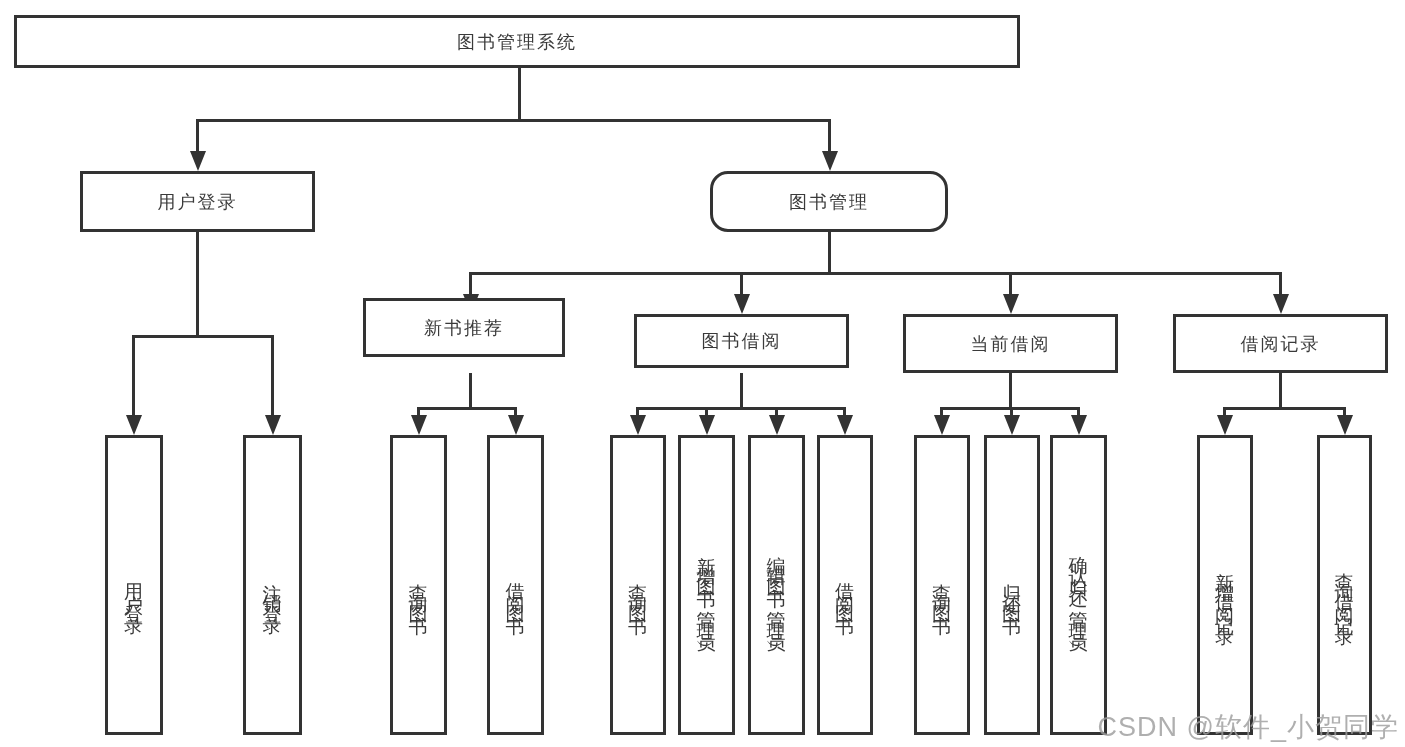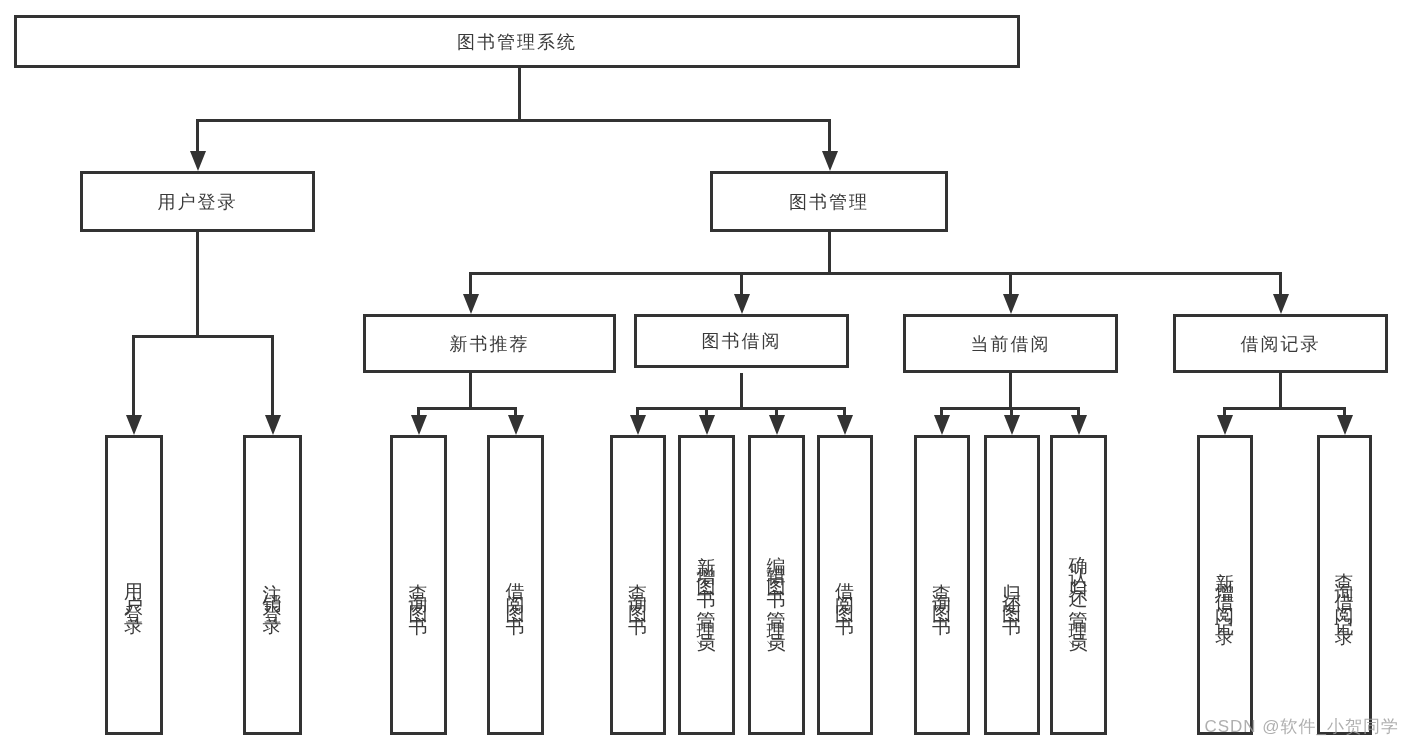--- a/index.html
+++ b/index.html
@@ -40,22 +40,22 @@
     position: absolute;
     width: 0;
     height: 0;
     border-left: 8px solid transparent;
     border-right: 8px solid transparent;
     border-top: 20px solid #333333;
   }
   .watermark {
     position: absolute;
     right: 6px;
-    bottom: 9px;
-    font-size: 17px;
+    bottom: 2px;
+    font-size: 27px;
     color: rgba(158, 158, 158, 0.82);
     letter-spacing: 1px;
     z-index: 10;
     white-space: nowrap;
   }
 </style>
 </head>
 <body>
 
 <div id="canvas">
@@ -63,41 +63,41 @@
   <div class="node" style="left:14px; top:15px; width:1006px; height:53px;">图书管理系统</div>
 
   <div class="vline" style="left:518px; top:68px; width:3px; height:53px;"></div>
   <div class="hline" style="left:196px; top:119px; width:635px; height:3px;"></div>
   <div class="vline" style="left:196px; top:119px; width:3px; height:36px;"></div>
   <div class="arr" style="left:190px; top:151px;"></div>
   <div class="vline" style="left:828px; top:119px; width:3px; height:36px;"></div>
   <div class="arr" style="left:822px; top:151px;"></div>
 
   <div class="node" style="left:80px; top:171px; width:235px; height:61px;">用户登录</div>
-  <div class="node" style="left:710px; top:171px; width:238px; height:61px;">图书管理</div>
+  <div class="node" style="left:710px; top:171px; width:238px; height:61px;border-radius:18px;">图书管理</div>
 
   <div class="vline" style="left:196px; top:232px; width:3px; height:106px;"></div>
   <div class="hline" style="left:132px; top:335px; width:142px; height:3px;"></div>
   <div class="vline" style="left:132px; top:335px; width:3px; height:84px;"></div>
   <div class="arr" style="left:126px; top:415px;"></div>
   <div class="vline" style="left:271px; top:335px; width:3px; height:84px;"></div>
   <div class="arr" style="left:265px; top:415px;"></div>
 
   <div class="vline" style="left:828px; top:232px; width:3px; height:43px;"></div>
   <div class="hline" style="left:469px; top:272px; width:813px; height:3px;"></div>
   <div class="vline" style="left:469px;  top:272px; width:3px; height:28px;"></div>
   <div class="arr" style="left:463px;  top:294px;"></div>
   <div class="vline" style="left:740px;  top:272px; width:3px; height:28px;"></div>
   <div class="arr" style="left:734px;  top:294px;"></div>
   <div class="vline" style="left:1009px; top:272px; width:3px; height:28px;"></div>
   <div class="arr" style="left:1003px; top:294px;"></div>
   <div class="vline" style="left:1279px; top:272px; width:3px; height:28px;"></div>
   <div class="arr" style="left:1273px; top:294px;"></div>
 
-  <div class="node" style="left:363px; top:314px; width:253px; height:59px;">新书推荐</div>
+  <div class="node" style="left:363px; top:298px; width:202px; height:59px;">新书推荐</div>
   <div class="node" style="left:634px; top:314px; width:215px; height:54px;">图书借阅</div>
   <div class="node" style="left:903px; top:314px; width:215px; height:59px;">当前借阅</div>
   <div class="node" style="left:1173px; top:314px; width:215px; height:59px;">借阅记录</div>
 
   <div class="vline" style="left:469px;  top:373px; width:3px; height:37px;"></div>
   <div class="vline" style="left:740px;  top:373px; width:3px; height:37px;"></div>
   <div class="vline" style="left:1009px; top:373px; width:3px; height:37px;"></div>
   <div class="vline" style="left:1279px; top:373px; width:3px; height:37px;"></div>
 
   <div class="hline" style="left:417px;  top:407px; width:100px; height:3px;"></div>

